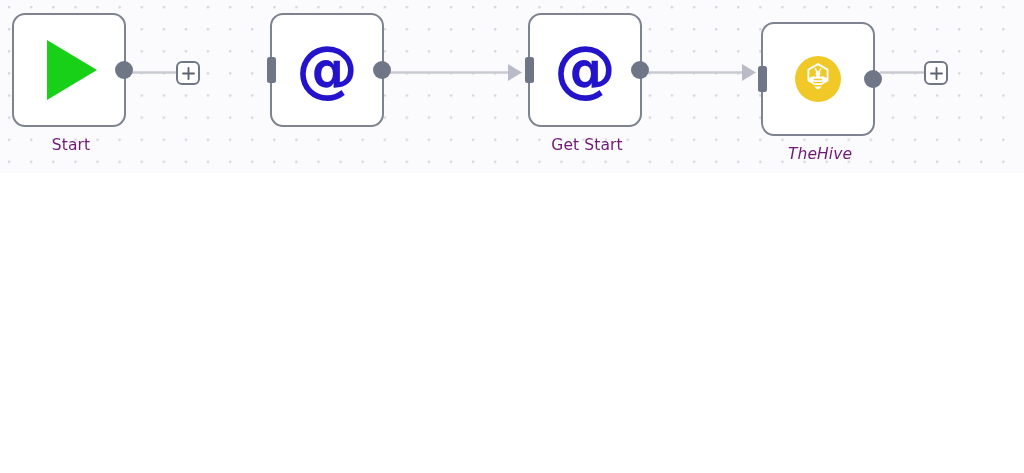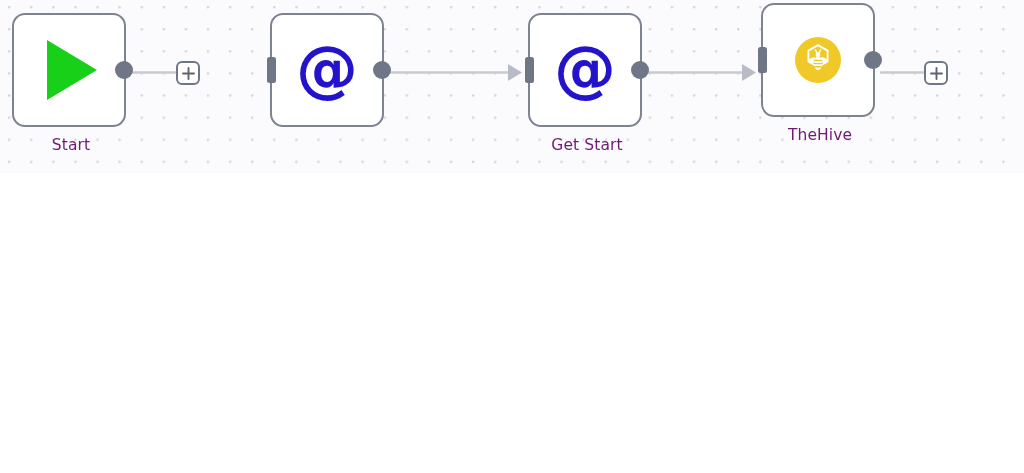--- a/index.html
+++ b/index.html
@@ -173,21 +173,21 @@
 
   <div class="node-wrap" style="left:528px; top:13px;">
     <div class="node-box">
       <div class="port-in"></div>
       <div class="icon-at">@</div>
       <div class="port-out"></div>
     </div>
     <div class="node-label">Get Start</div>
   </div>
 
-  <div class="node-wrap" style="left:761px; top:3px;">
+  <div class="node-wrap" style="left:761px; top:22px;font-style:italic;">
     <div class="node-box">
       <div class="port-in"></div>
 
       <svg class="icon-hive" viewBox="0 0 48 48">
         <circle cx="24" cy="24" r="24" fill="#f0c929"></circle>
 
         <path d="M24 8.5 L34 14.2 L34 25.6 L24 31.3 L14 25.6 L14 14.2 Z" fill="none" stroke="#ffffff" stroke-width="1.9" stroke-linejoin="round"></path>
 
         <path d="M21.2 13.4 L23 16.6 M26.8 13.4 L25 16.6" stroke="#ffffff" stroke-width="1.5" stroke-linecap="round" fill="none"></path>
 

